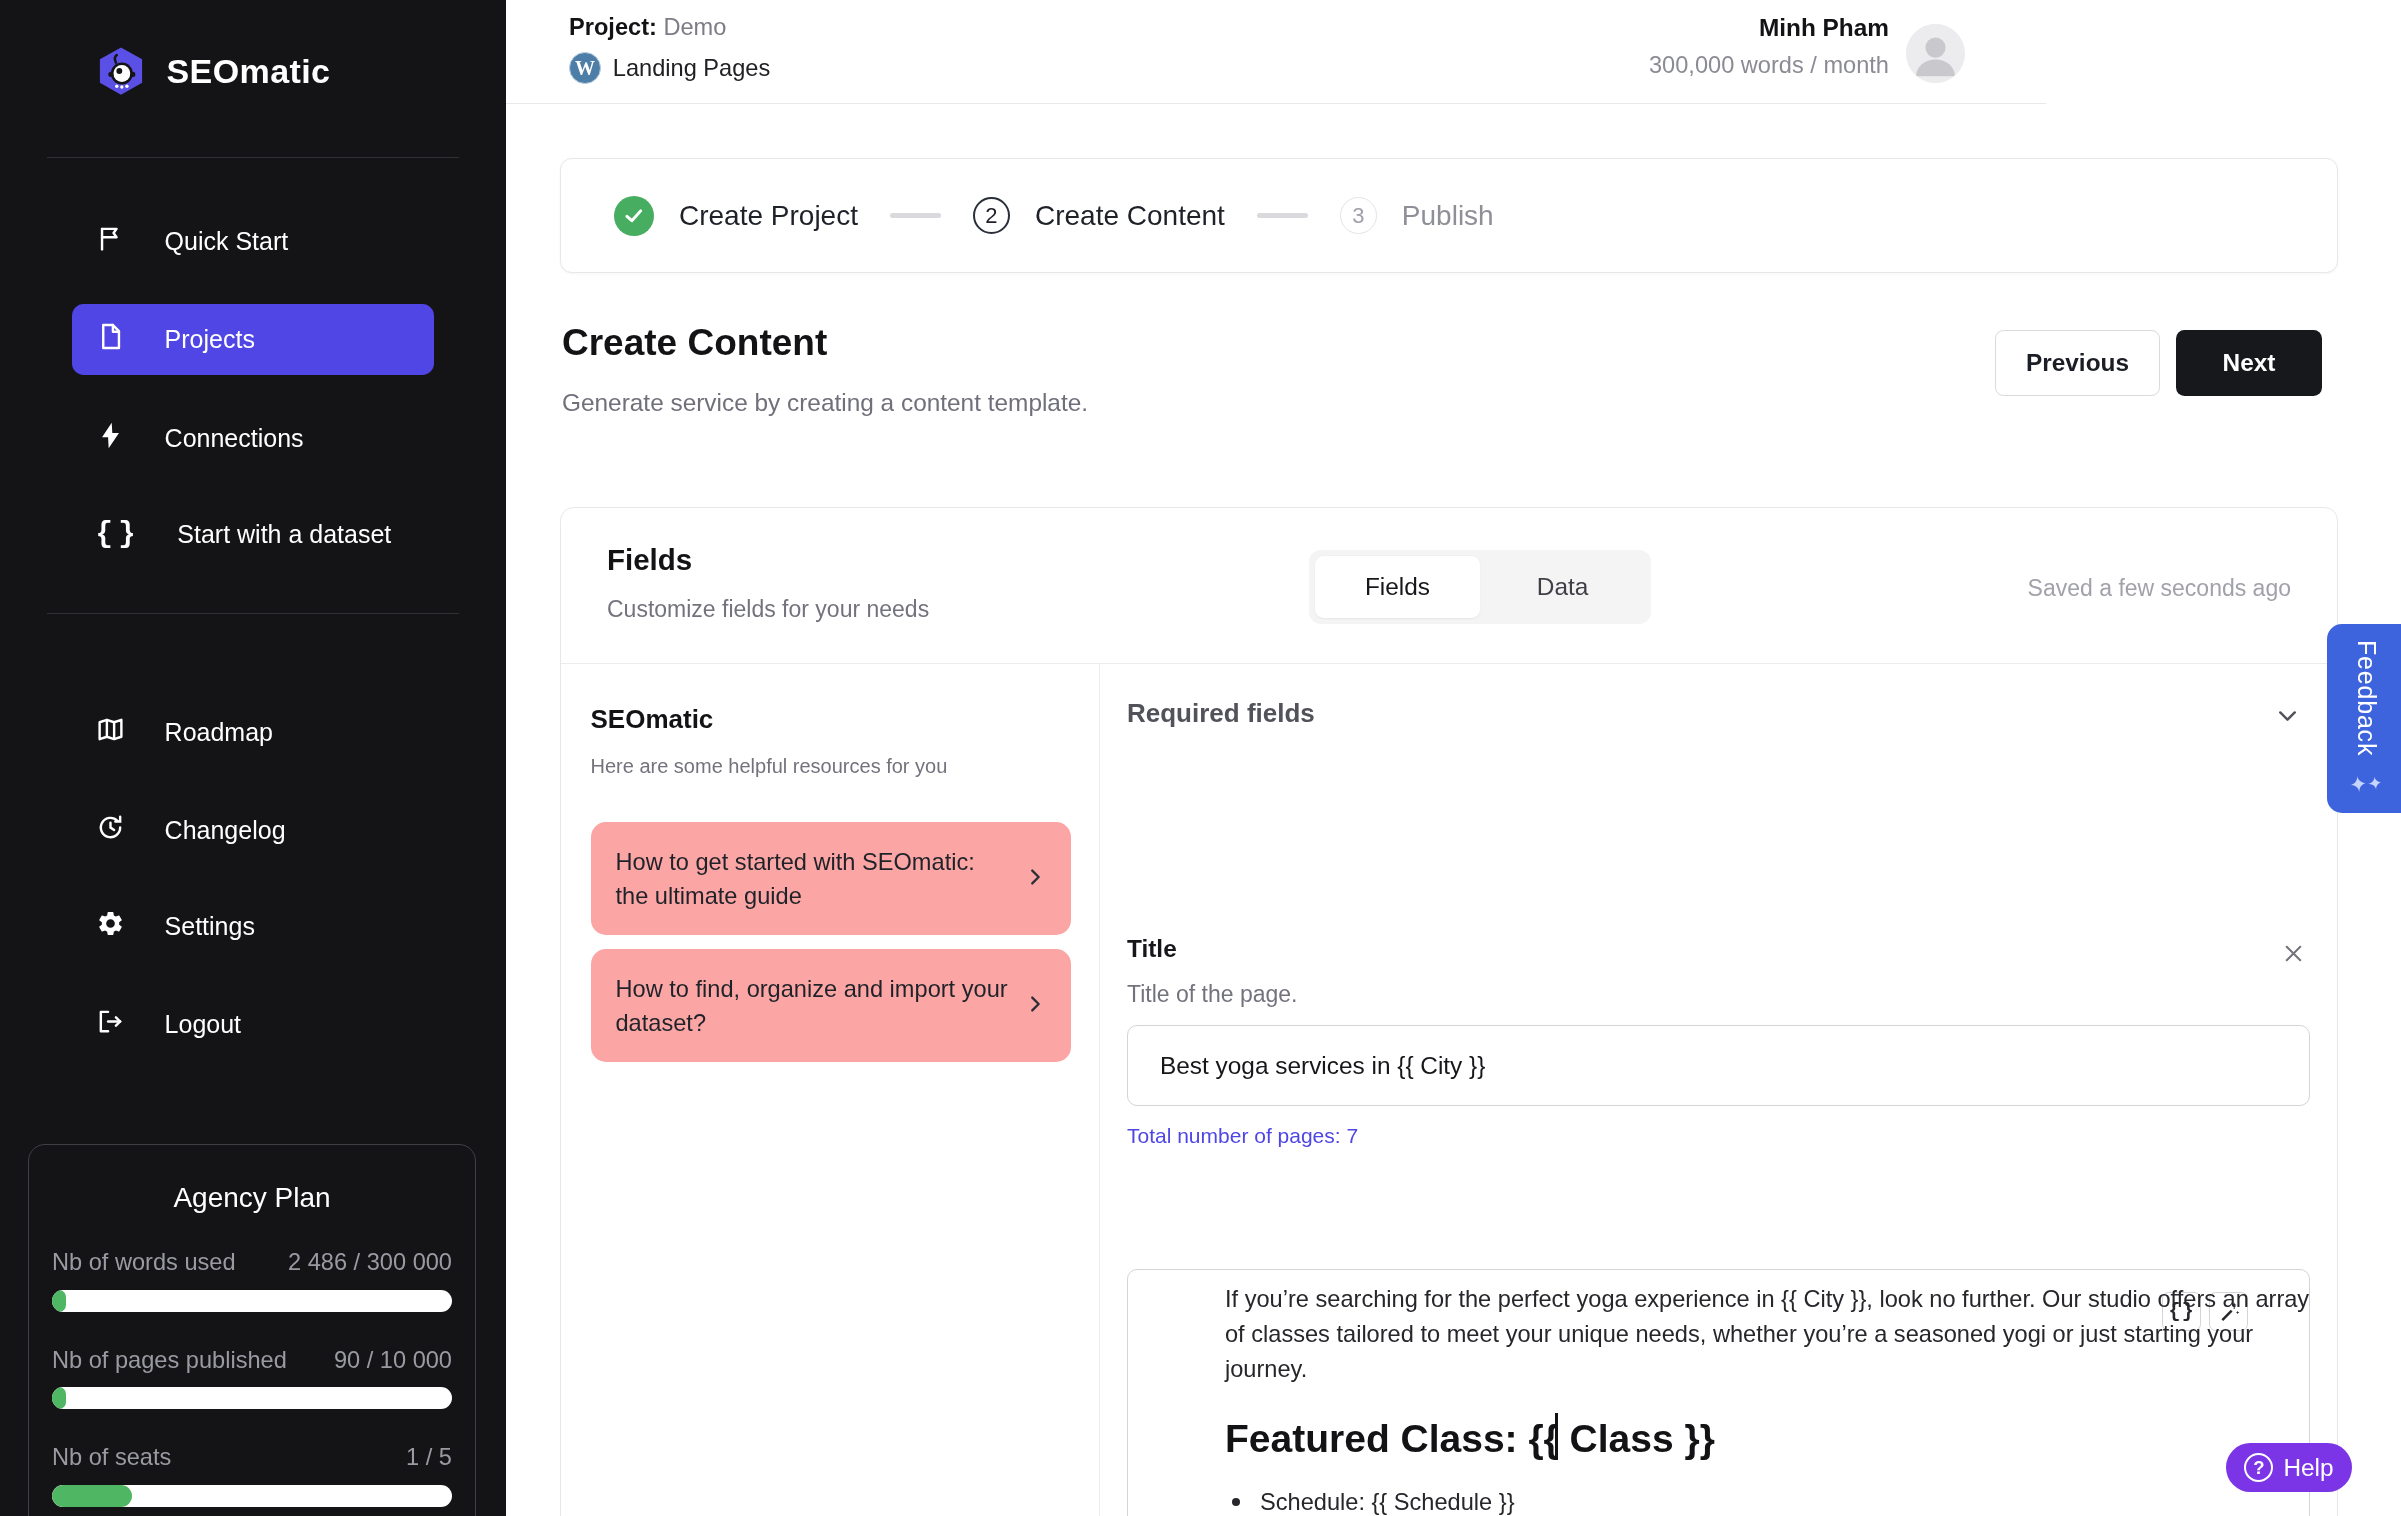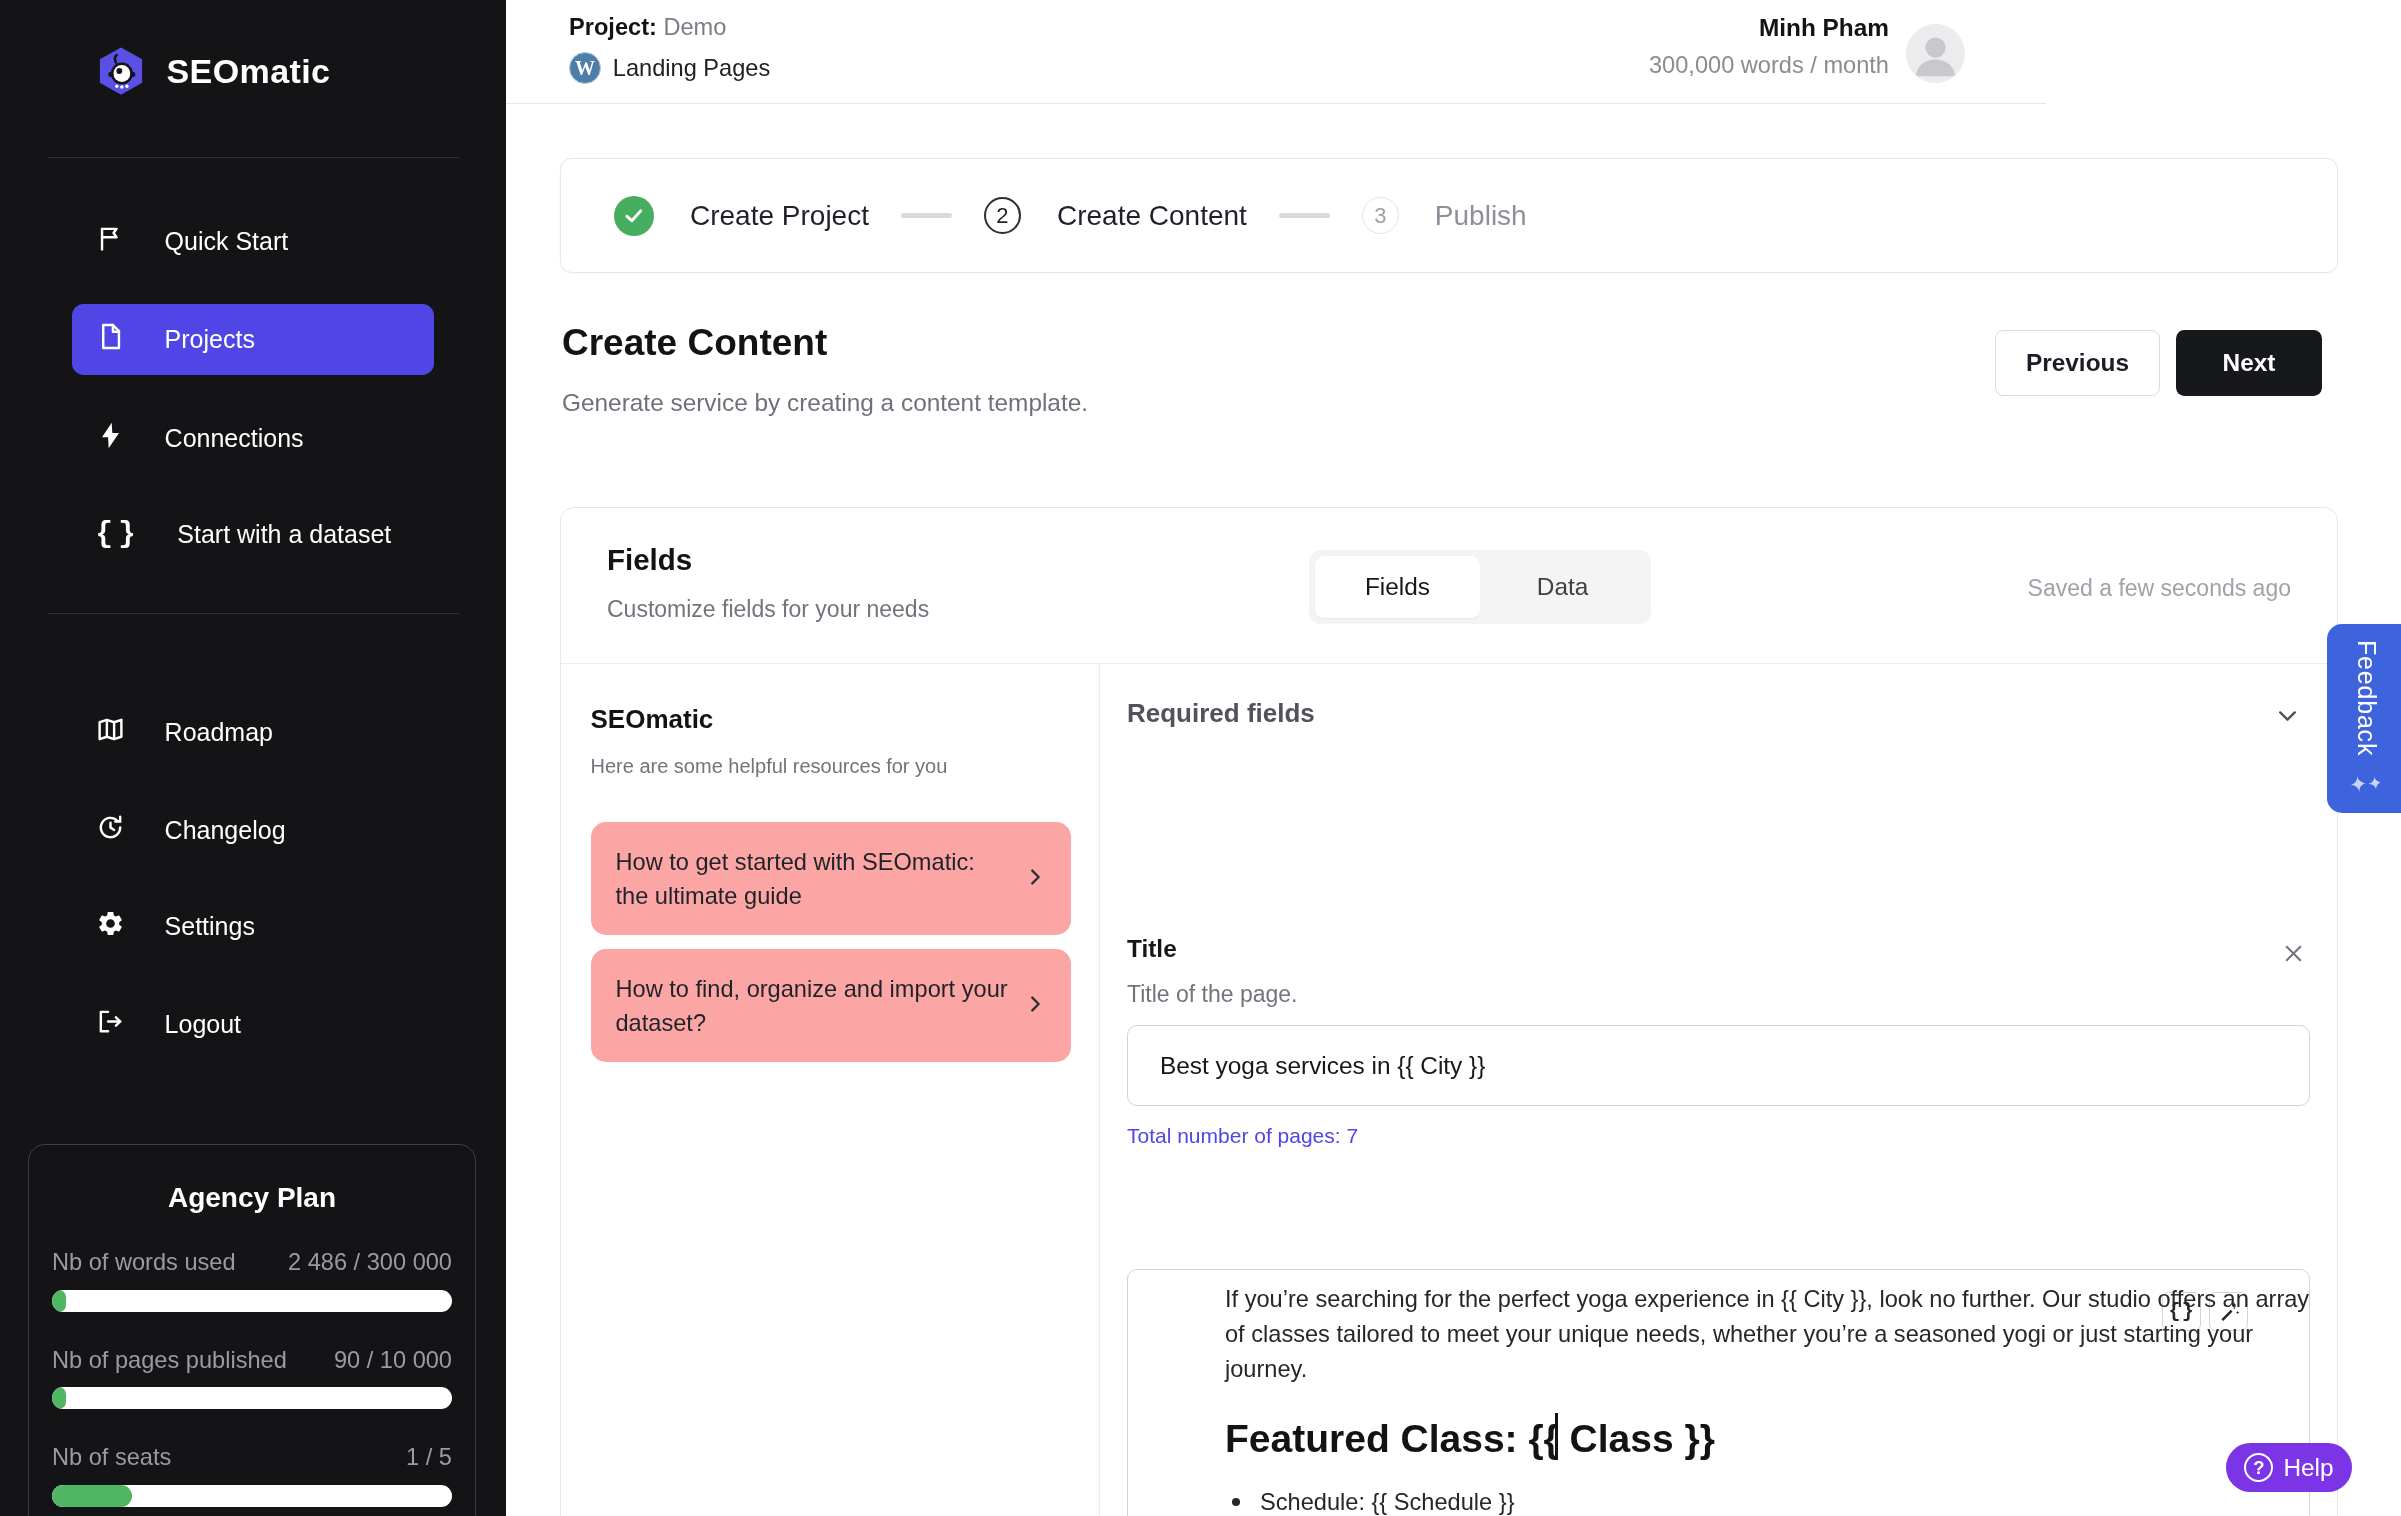--- a/index.html
+++ b/index.html
@@ -14,21 +14,21 @@
   .logo-text { color:#fff; font-size:34px; font-weight:bold; letter-spacing:0.4px; }
   .side-divider { position:absolute; left:47px; right:47px; height:0.8px; background:#2e2e33; }
   .nav-item { position:absolute; left:72px; width:362px; height:71px; display:flex; align-items:center;
               gap:40px; color:#fff; font-size:25px; border-radius:11.8px; padding:0 23.6px; cursor:pointer; }
   .nav-item.active { background:#5046e5; }
   .nav-item svg { flex:0 0 auto; }
   .braces-glyph { font-size:29px; font-weight:bold; color:#fff; letter-spacing:1.7px; font-family:"Liberation Mono", monospace; }
 
   .plan-card { position:absolute; left:28px; top:1144px; width:448px; height:404px;
                border:1.7px solid #3f3f46; border-radius:17px; padding:0 23px; }
-  .plan-title { margin-top:37px; text-align:center; color:#fff; font-size:28px; font-weight:bold; }
+  .plan-title { margin-top:37px; text-align:center; color:#fff; font-size:28px; font-weight:normal; }
   .plan-row { margin-top:35px; }
   .plan-row-top { display:flex; justify-content:space-between; align-items:flex-start;
                   color:#9a9aa3; font-size:23.6px; }
   .plan-bar { margin-top:13.5px; height:22px; background:#fff; border-radius:11px; overflow:hidden; }
   .plan-fill { height:100%; background:#4fb663; border-radius:11px; }
 
   
   .topbar { position:absolute; left:506px; top:0; width:1540px; height:104px; background:#fff;
             border-bottom:0.8px solid #e8e8ec; }
   .proj-block { position:absolute; left:63px; top:13.5px; }
@@ -42,21 +42,21 @@
   .user-block { position:absolute; right:157px; top:13.5px; text-align:right; }
   .user-name { font-size:24.4px; font-weight:bold; color:#131316; }
   .user-quota { margin-top:10px; font-size:23.6px; color:#8b8b94; }
   .avatar { position:absolute; right:81px; top:23.6px; width:59px; height:59px; border-radius:50%;
             background:#ececee; overflow:hidden; }
 
   
   .stepper-card { position:absolute; left:560px; top:158px; width:1778px; height:115px; background:#fff;
                   border:0.8px solid #e7e7ea; border-radius:11.8px; box-shadow:0 0.8px 2.5px rgba(0,0,0,.04);
                   display:flex; align-items:center; padding-left:53px; gap:32px; }
-  .step { display:flex; align-items:center; gap:36px; }
+  .step { display:flex; align-items:center; gap:25px; }
   .step-label { font-size:28px; color:#1e2128; }
   .step-circle { width:40px; height:40px; border-radius:50%; display:flex; align-items:center; justify-content:center; }
   .step-done .step-circle { background:#47ad60; }
   .step-active .step-circle { width:37px; height:37px; border:2.5px solid #2a2f3a; color:#1e2128; font-size:22px; }
   .step-future .step-circle { width:37px; height:37px; border:1.7px solid #e4e4e8; color:#a0a0a8; font-size:22px; }
   .step-future .step-label { color:#8f8f98; }
   .step-dash { width:51px; height:4.2px; background:#d9d9de; border-radius:2.5px; }
 
   .page-title { position:absolute; left:562px; top:322px; font-size:37px; font-weight:bold; color:#131316; }
   .page-sub { position:absolute; left:562px; top:389px; font-size:24.4px; color:#70707b; }

